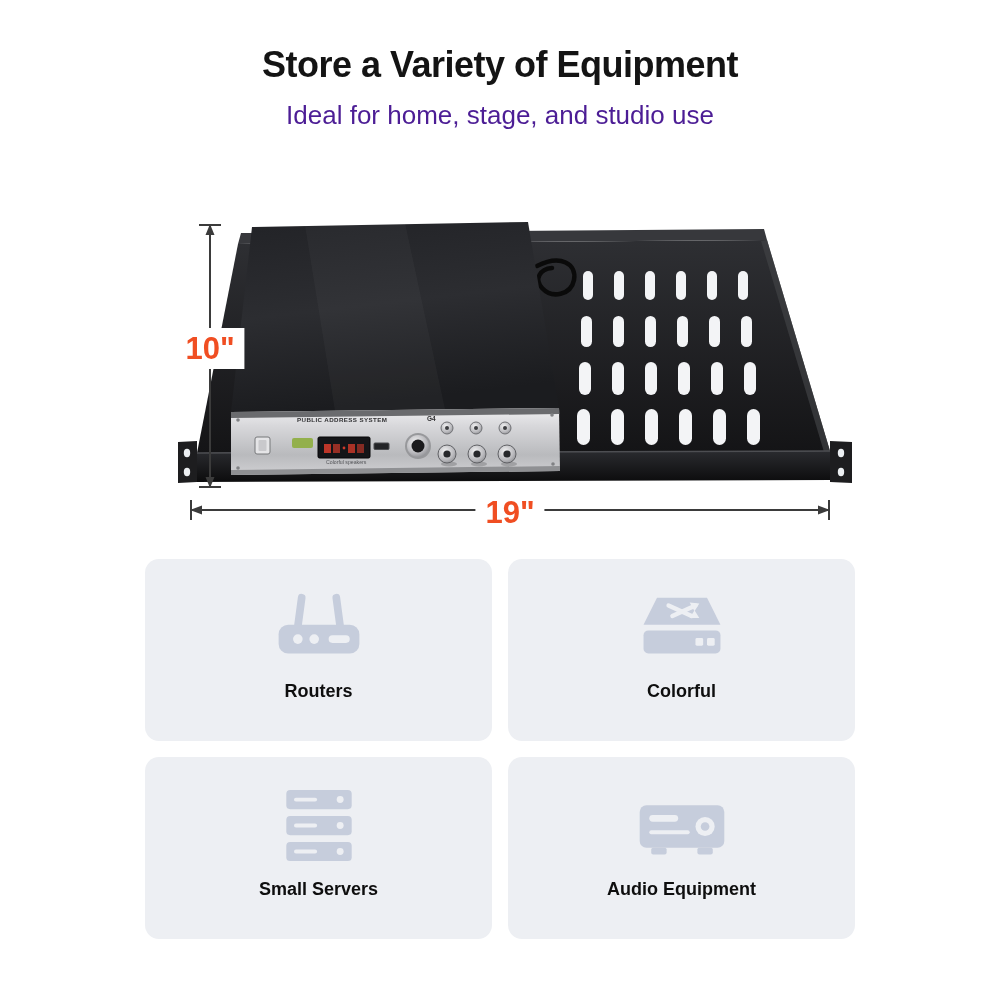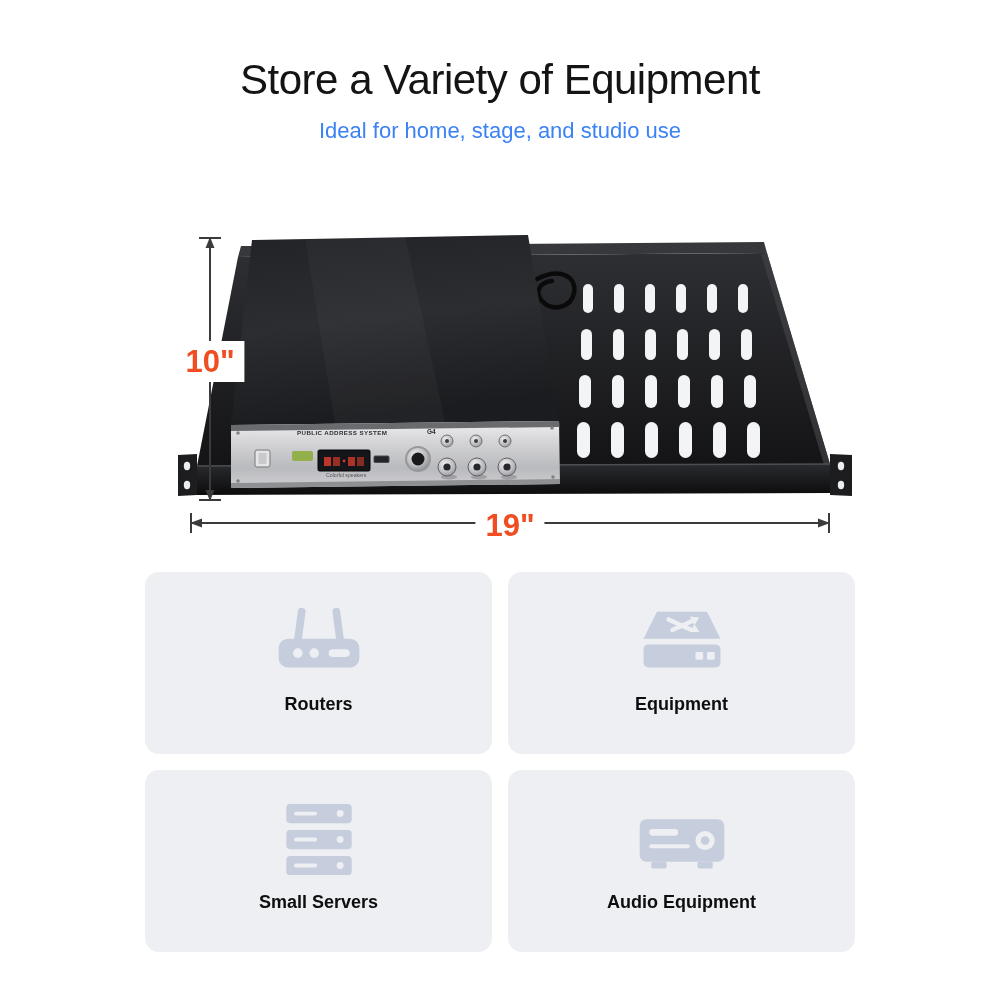--- a/index.html
+++ b/index.html
@@ -1,21 +1,21 @@
 <!DOCTYPE html>
 <html><head>
 <meta charset="utf-8">
 <style>
   html,body{margin:0;padding:0;background:#ffffff;}
   body{font-family:"Liberation Sans", sans-serif;}
   .page{position:relative;width:1000px;height:1000px;background:#ffffff;overflow:hidden;}
 
   .header{text-align:center;padding-top:46px;}
-  .title{font-size:42px;font-weight:400;letter-spacing:-0.5px;color:#141414;margin:12px;line-height:1.05;}
-  .subtitle{font-size:22px;color:#3b82f6;margin:16px 0 12px;font-weight:400;}
+  .title{font-size:36px;font-weight:700;letter-spacing:-0.5px;color:#141414;margin:0;line-height:1.05;}
+  .subtitle{font-size:26px;color:#4c1d95;margin:16px 0 12px;font-weight:400;}
 
   .figure{position:relative;width:710px;height:305px;margin:85px auto 0;}
   .shelf-svg{position:absolute;left:0;top:0;}
 
   .dim-label{position:absolute;font-size:31px;font-weight:800;color:#F04E22;background:#ffffff;padding:5px 10px;line-height:1;white-space:nowrap;}
   .dim-h{left:65px;top:112px;transform:translateX(-50%);}
   .dim-w{left:365px;top:276px;transform:translateX(-50%);}
 
   .grid{width:710px;margin:38px auto 0;display:grid;grid-template-columns:1fr 1fr;gap:16px;}
   .card{background:#EDEFF3;border-radius:14px;height:182px;display:flex;flex-direction:column;align-items:center;padding-top:26px;box-sizing:border-box;}
@@ -211,21 +211,21 @@
             <line x1="38" y1="20" x2="62" y2="31"></line>
             <line x1="66" y1="20" x2="42" y2="31"></line>
           </g>
           <polygon points="70,33 60,33 65,25" fill="#EDEFF3"></polygon>
           <polygon points="70,18 65,26 60,17" fill="#EDEFF3"></polygon>
           <rect x="12" y="46" width="80" height="24" rx="5" fill="currentColor"></rect>
           <rect x="66" y="54" width="8" height="8" rx="1.5" fill="#EDEFF3"></rect>
           <rect x="78" y="54" width="8" height="8" rx="1.5" fill="#EDEFF3"></rect>
         </svg>
       </div>
-      <div class="card-label">Equipment</div>
+      <div class="card-label">Colorful</div>
     </div>
 
     <div class="card">
       <div class="card-icon">
         <svg viewBox="0 0 104 88" width="100" height="85">
           <g fill="currentColor">
             <rect x="18" y="6" width="68" height="20" rx="4"></rect>
             <rect x="18" y="33" width="68" height="20" rx="4"></rect>
             <rect x="18" y="60" width="68" height="20" rx="4"></rect>
           </g>

